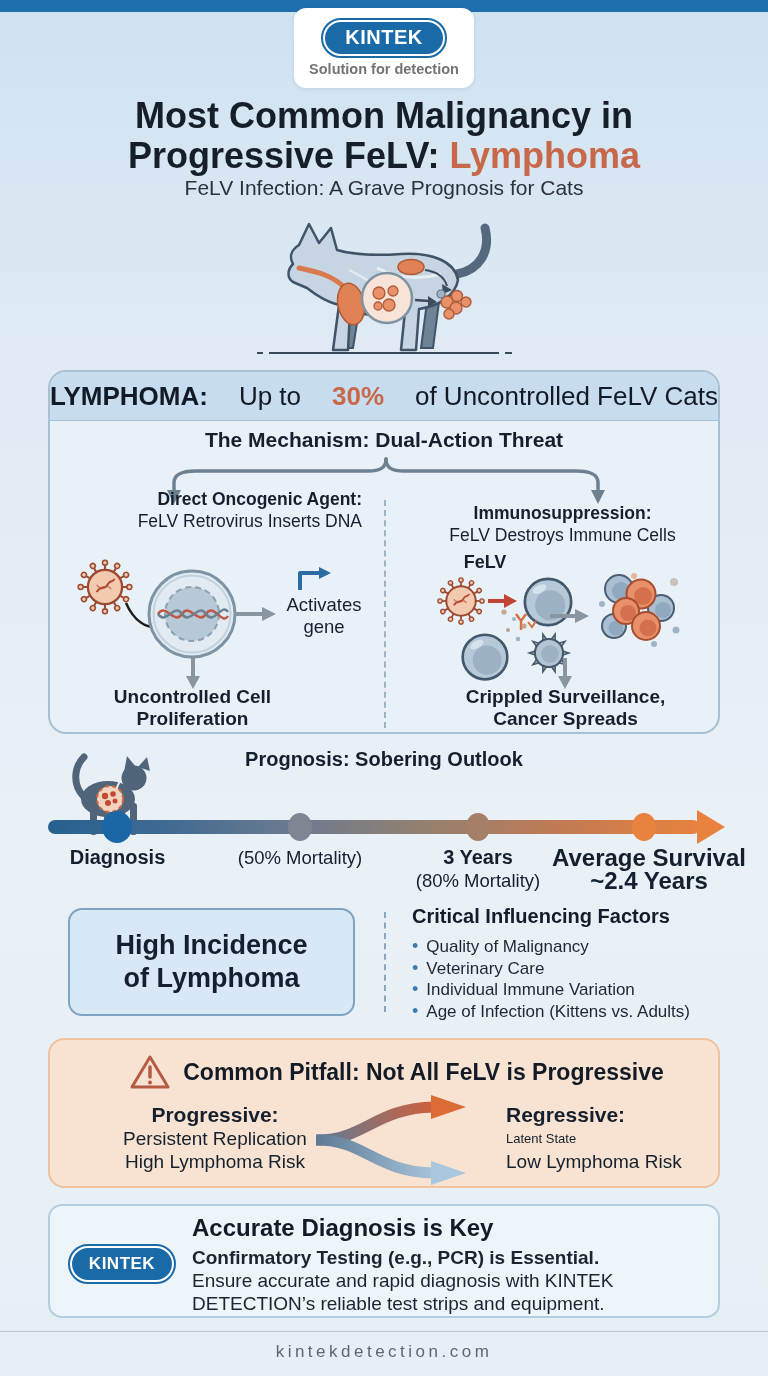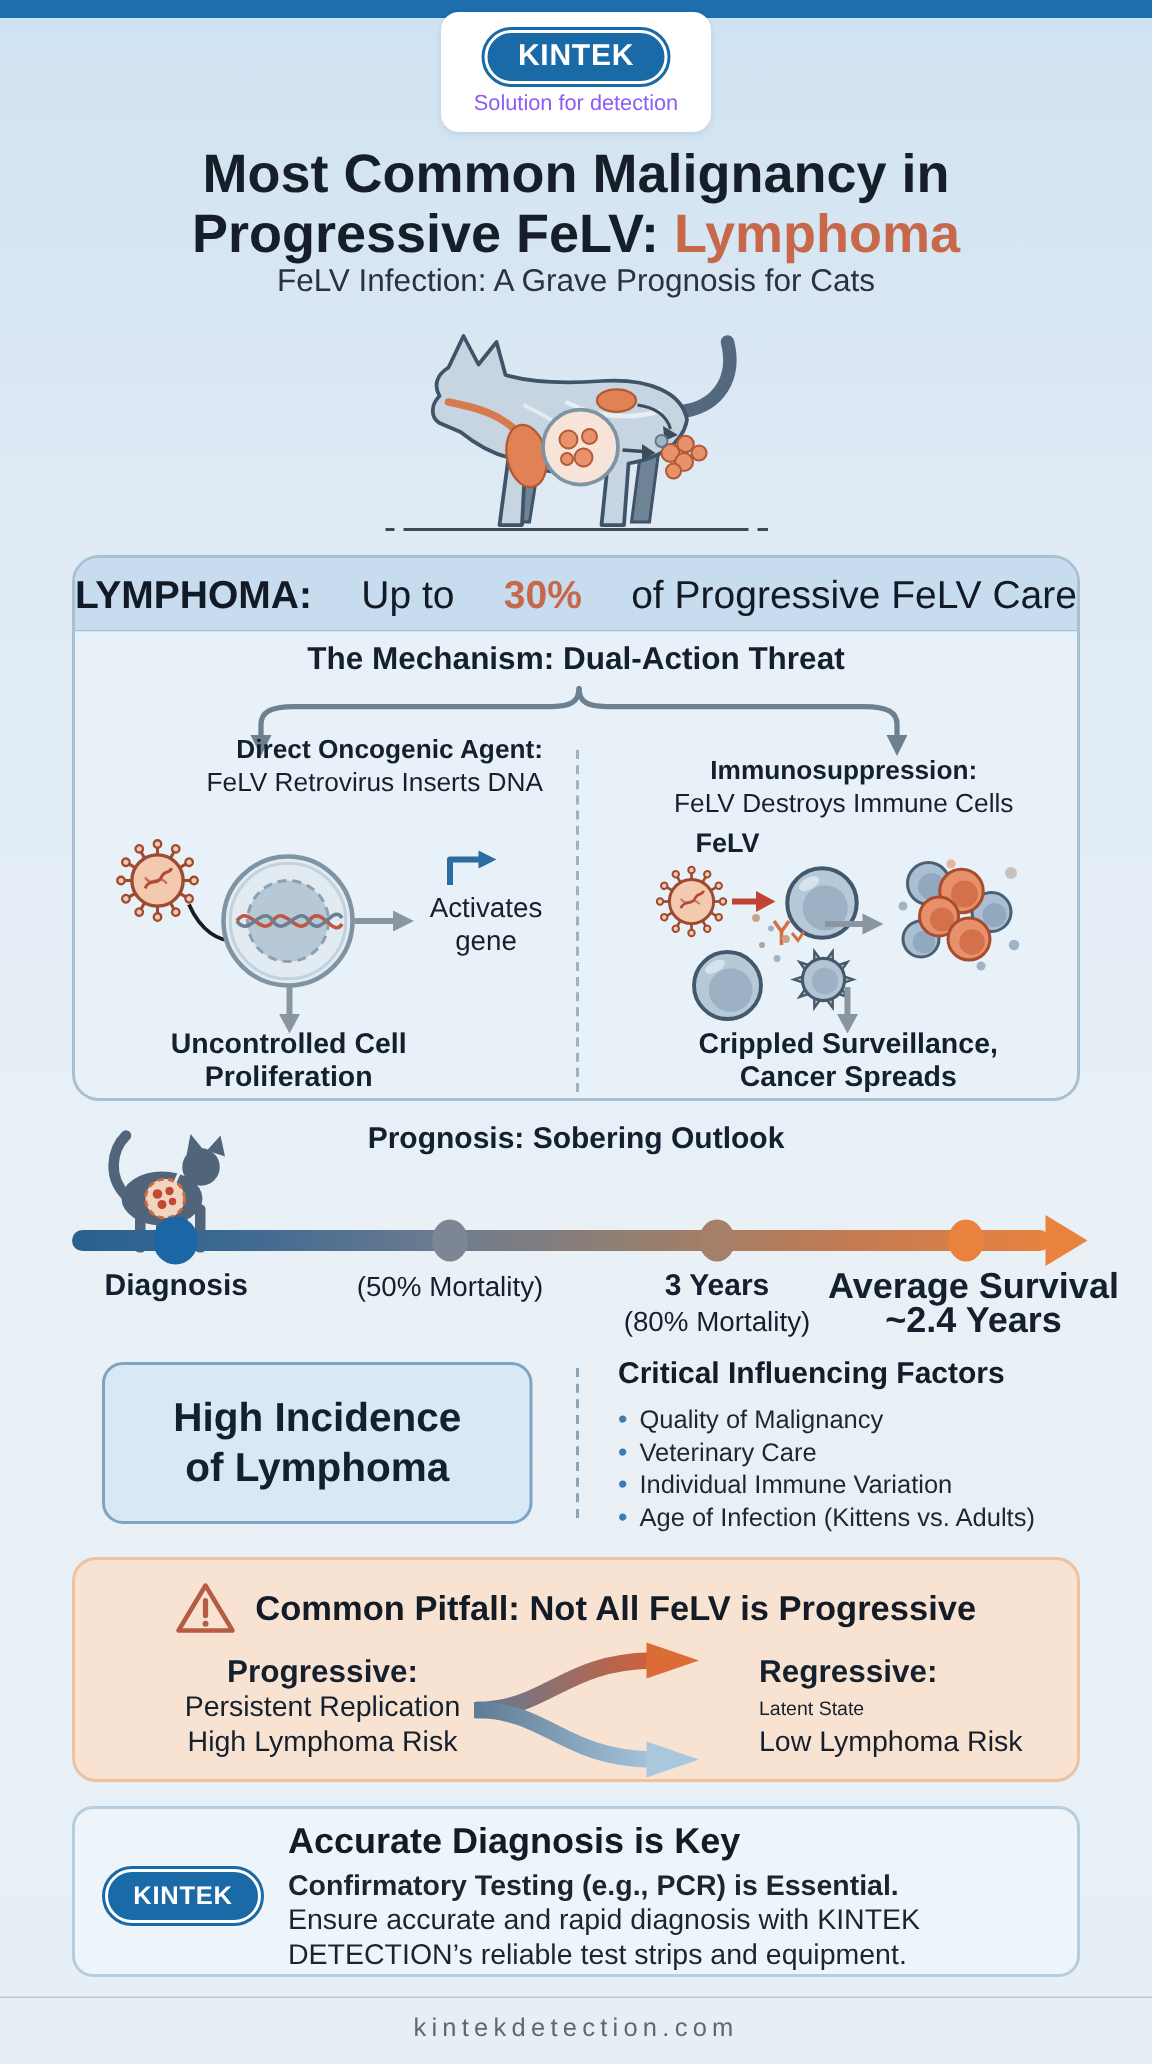--- a/index.html
+++ b/index.html
@@ -69,21 +69,21 @@
 </svg>
 
 <div class="canvas">
 
   <div class="abs" style="left:0;top:0;width:768px;height:12px;background:#1e6fad;"></div>
 
   <div class="abs" style="left:294;left:294px;top:8px;width:180px;height:80px;background:#fff;border-radius:12px;box-shadow:0 1px 4px rgba(40,70,100,.12);display:flex;flex-direction:column;align-items:center;justify-content:center;gap:5px;">
     <div class="pill" style="width:118px;height:32px;font-size:20px;letter-spacing:.5px;">
       <span>KINTEK</span>
     </div>
-    <div style="color:#8b5cf6;font-size:14.5px;font-weight:400;">Solution for detection</div>
+    <div style="color:#737373;font-size:14.5px;font-weight:700;">Solution for detection</div>
   </div>
 
   <div class="abs c" style="left:0;top:96px;width:768px;font-size:36px;font-weight:700;line-height:1.12;color:#161e29;">
     <div><span>Most Common Malignancy in</span></div>
     <div><span>Progressive FeLV: </span><span style="color:#c7684a;">Lymphoma</span></div>
   </div>
   <div class="abs c" style="left:0;top:176px;width:768px;font-size:21px;color:#2a323e;">FeLV Infection: A Grave Prognosis for Cats</div>
 
   <svg class="abs" style="left:229px;top:210px;" width="310" height="150" viewBox="0 0 310 150">
     <line x1="28" y1="143" x2="34" y2="143" stroke="#3a4a59" stroke-width="2"></line>
@@ -113,21 +113,21 @@
     <circle cx="237" cy="92" r="5" fill="#e8916a" stroke="#b05a36" stroke-width="1.4"></circle>
     <circle cx="220" cy="104" r="5" fill="#e8916a" stroke="#b05a36" stroke-width="1.4"></circle>
     <circle cx="212" cy="84" r="4" fill="#9fb4c6" stroke="#5e7488" stroke-width="1.2"></circle>
   </svg>
 
   <div class="abs panel" style="left:48px;top:370px;width:672px;height:364px;background:#e9f1f8;border:2px solid #a9c0d3;">
     <div class="abs" style="left:0;top:0;width:100%;height:48px;background:#c7dcee;border-radius:16px 16px 0 0;border-bottom:1px solid #a9c0d3;display:flex;align-items:center;justify-content:space-between;font-size:26px;color:#121a26;">
       <span class="bold">LYMPHOMA:</span>
         <span style="white-space:pre;"> Up to </span>
         <span class="bold" style="color:#c7684a;">30%</span>
-        <span style="white-space:pre;"> of Progressive FeLV Care</span>
+        <span style="white-space:pre;"> of Uncontrolled FeLV Cats</span>
     </div>
     <div class="abs c bold" style="left:0;top:56px;width:100%;font-size:21px;">The Mechanism: Dual-Action Threat</div>
 
     <svg class="abs" style="left:100px;top:84px;" width="455" height="52" viewBox="0 0 455 52">
       <path d="M236,3 C236,12 230,15 218,15 L46,15 C30,15 24,19 24,27 L24,35" fill="none" stroke="#6d8090" stroke-width="3.5" stroke-linecap="round"></path>
       <polygon points="17,34 31,34 24,48" fill="#6d8090"></polygon>
       <path d="M236,3 C236,12 242,15 254,15 L426,15 C442,15 448,19 448,27 L448,35" fill="none" stroke="#6d8090" stroke-width="3.5" stroke-linecap="round"></path>
       <polygon points="441,34 455,34 448,48" fill="#6d8090"></polygon>
     </svg>
 
@@ -286,21 +286,21 @@
         <span class="bl">•</span>
         <span>Individual Immune Variation</span>
       </div>
     <div class="bullet-row">
         <span class="bl">•</span>
         <span>Age of Infection (Kittens vs. Adults)</span>
       </div>
   </div>
 
   <div class="abs panel" style="left:48px;top:1038px;width:672px;height:150px;background:#f8e3d2;border:2px solid #eec29e;border-radius:16px;">
-    <div class="abs" style="left:0;top:14px;width:100%;display:flex;align-items:center;justify-content:center;gap:13px;">
+    <div class="abs" style="left:0;top:14px;width:100%;display:flex;align-items:center;justify-content:center;gap:13px;padding-left:13px;">
       <svg width="40" height="36" viewBox="0 0 40 36">
         <polygon points="20,3 38,33 2,33" fill="none" stroke="#b65c44" stroke-width="3" stroke-linejoin="round"></polygon>
         <line x1="20" y1="13" x2="20" y2="23" stroke="#b65c44" stroke-width="3.5" stroke-linecap="round"></line>
         <circle cx="20" cy="28.5" r="2" fill="#b65c44"></circle>
       </svg>
       <span class="bold" style="font-size:23px;color:#131b26;">Common Pitfall: Not All FeLV is Progressive</span>
     </div>
     <div class="abs c" style="left:30px;top:62px;width:270px;">
       <div class="bold" style="font-size:21px;line-height:25px;">Progressive:</div>
       <div style="font-size:19px;line-height:23px;">Persistent Replication</div>

